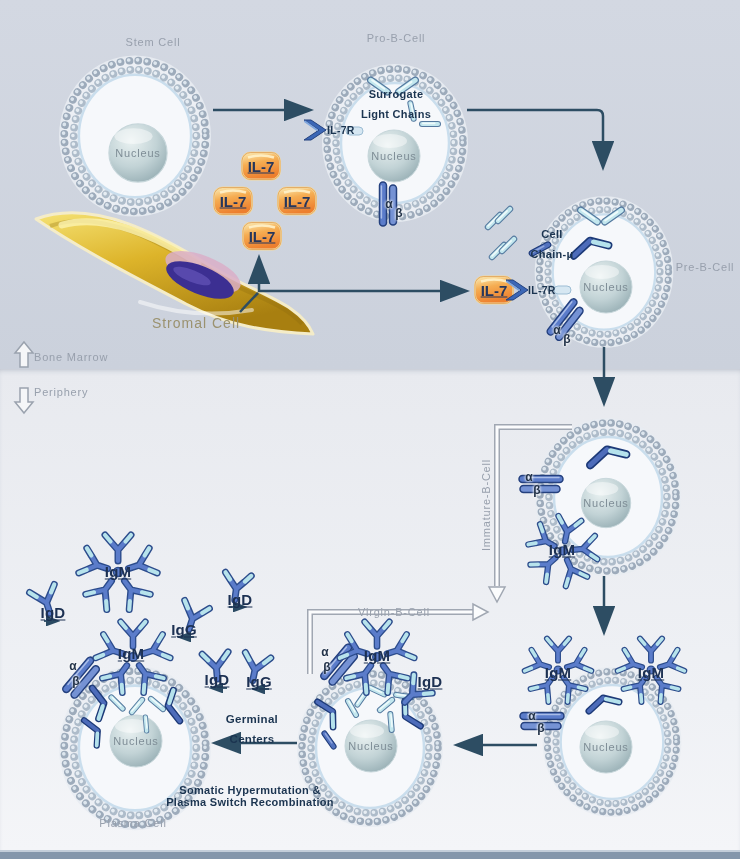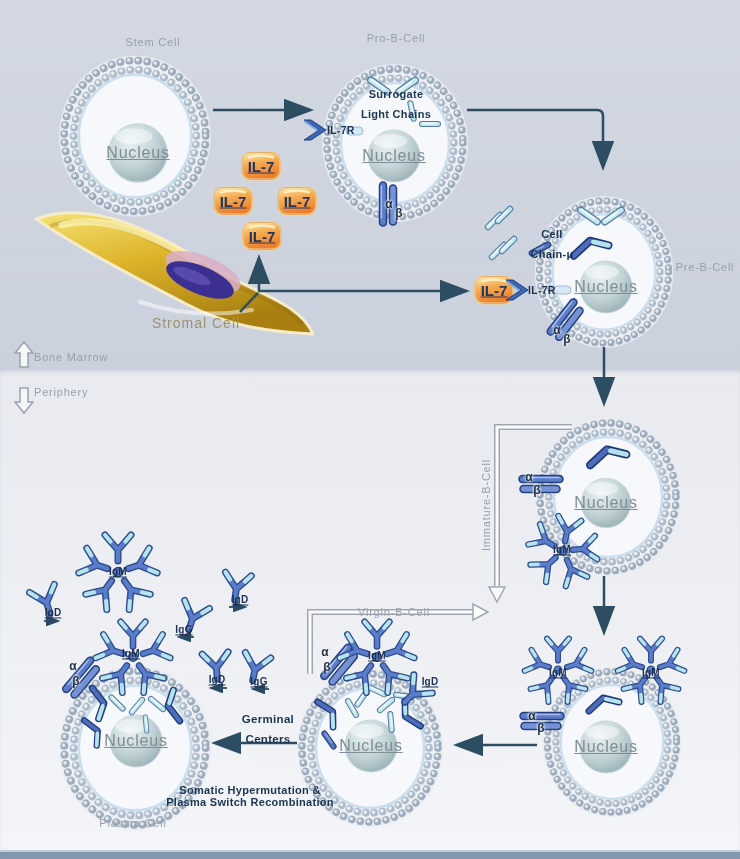--- a/index.html
+++ b/index.html
@@ -5,24 +5,24 @@
   html,body{margin:0;padding:0;}
   #stage{position:relative;width:740px;height:859px;overflow:hidden;background:#cdd3de;font-family:"Liberation Sans",sans-serif;}
   .bgband{position:absolute;left:0;width:740px;}
   #bg-bm{top:0;height:369px;background:linear-gradient(180deg,#d3d8e2 0%,#cbd1dc 100%);}
   #bg-pe{top:369px;height:481px;background:linear-gradient(180deg,#e8eaef 0%,#eff1f5 70%,#f4f5f8 100%);box-shadow:inset 0 4px 6px -4px #aab2c0;}
   #footer{top:850px;height:9px;background:#8496ab;border-top:2px solid #c3cdd9;}
   svg{position:absolute;left:0;top:0;}
   .lb{position:absolute;white-space:nowrap;transform:translate(-50%,-50%);text-align:center;}
   .lb-left{position:absolute;white-space:nowrap;transform:translate(0,-50%);}
   .gray{color:#98a0ad;font-size:11px;letter-spacing:0.8px;}
-  .nucl{color:#7e8d96;font-size:16px;letter-spacing:0.8px;text-decoration:underline;}
+  .nucl{color:#7e8d96;font-size:11px;letter-spacing:0.8px;}
   .dark{color:#1b3450;font-weight:bold;font-size:11px;letter-spacing:0.3px;}
   .wrap{white-space:normal;line-height:20px;}
-  .ig{color:#1c3052;font-weight:bold;font-size:10px;text-decoration:underline;text-underline-offset:2px;letter-spacing:0.2px;}
+  .ig{color:#1c3052;font-weight:bold;font-size:15px;text-decoration:underline;text-underline-offset:2px;letter-spacing:0.2px;}
   .il7t{color:#25365c;font-weight:bold;font-size:15px;text-decoration:underline;text-underline-offset:1px;}
   .gk{color:#223248;font-weight:bold;font-size:12px;text-shadow:0 0 3px #fff,0 0 3px #fff;line-height:10px;}
   .strlb{color:#9b926f;font-size:14px;letter-spacing:1px;}
 </style>
 </head>
 <body>
 
 <div id="stage">
 
   <div class="bgband" id="bg-bm"></div>
@@ -285,21 +285,21 @@
 
   <div class="lb-left dark" style="left:327px;top:130px;font-size:10.5px">IL-7R</div>
   <div class="lb-left dark" style="left:528px;top:290px;font-size:10.5px">IL-7R</div>
 
   <div class="lb il7t" style="left:261px;top:166px">IL-7</div>
   <div class="lb il7t" style="left:233px;top:201px">IL-7</div>
   <div class="lb il7t" style="left:297px;top:201px">IL-7</div>
   <div class="lb il7t" style="left:262px;top:236px">IL-7</div>
   <div class="lb il7t" style="left:494px;top:290px">IL-7</div>
 
-  <div class="lb dark wrap" style="left:268px;top:729px;width:84px;font-size:11.5px">Germinal Centers</div>
+  <div class="lb dark wrap" style="left:252px;top:729px;width:84px;font-size:11.5px">Germinal Centers</div>
   <div class="lb dark" style="left:250px;top:790px">Somatic Hypermutation &amp;</div>
   <div class="lb dark" style="left:250px;top:802px">Plasma Switch Recombination</div>
 
   <div class="lb ig" style="left:118px;top:571px">IgM</div>
   <div class="lb ig" style="left:131px;top:653px">IgM</div>
   <div class="lb ig" style="left:377px;top:655px">IgM</div>
   <div class="lb ig" style="left:562px;top:549px">IgM</div>
   <div class="lb ig" style="left:558px;top:672px">IgM</div>
   <div class="lb ig" style="left:651px;top:672px">IgM</div>
   <div class="lb ig" style="left:53px;top:612px">IgD</div>

